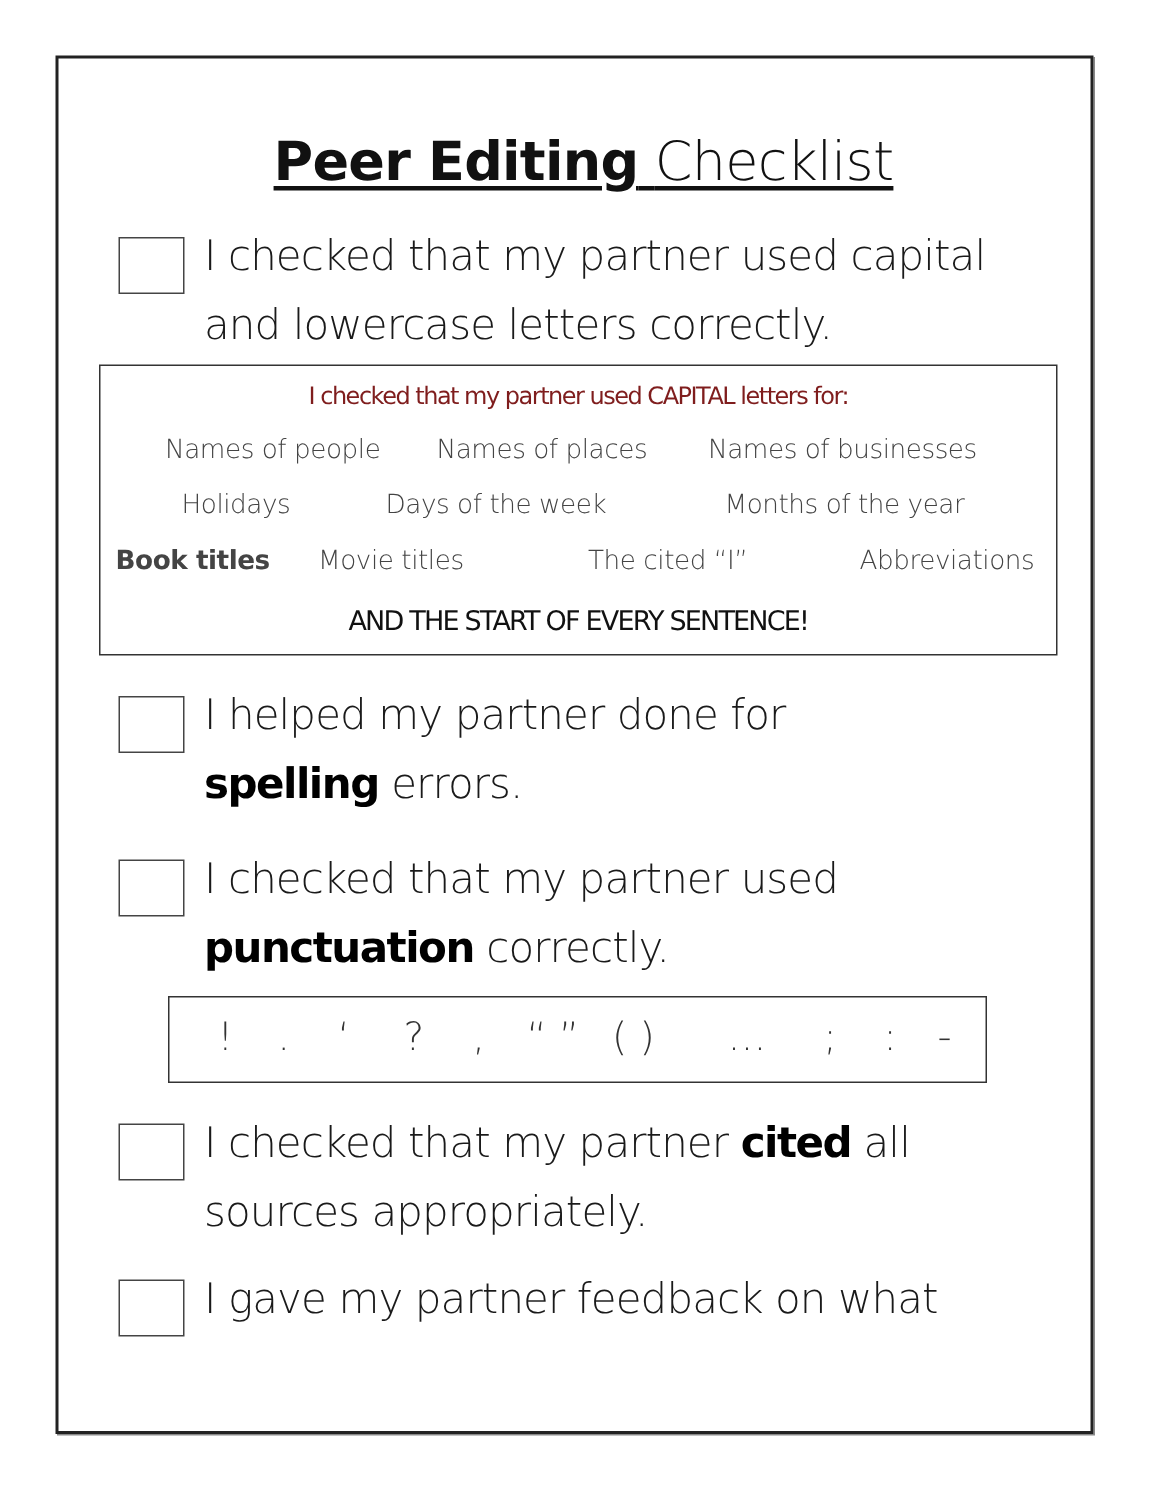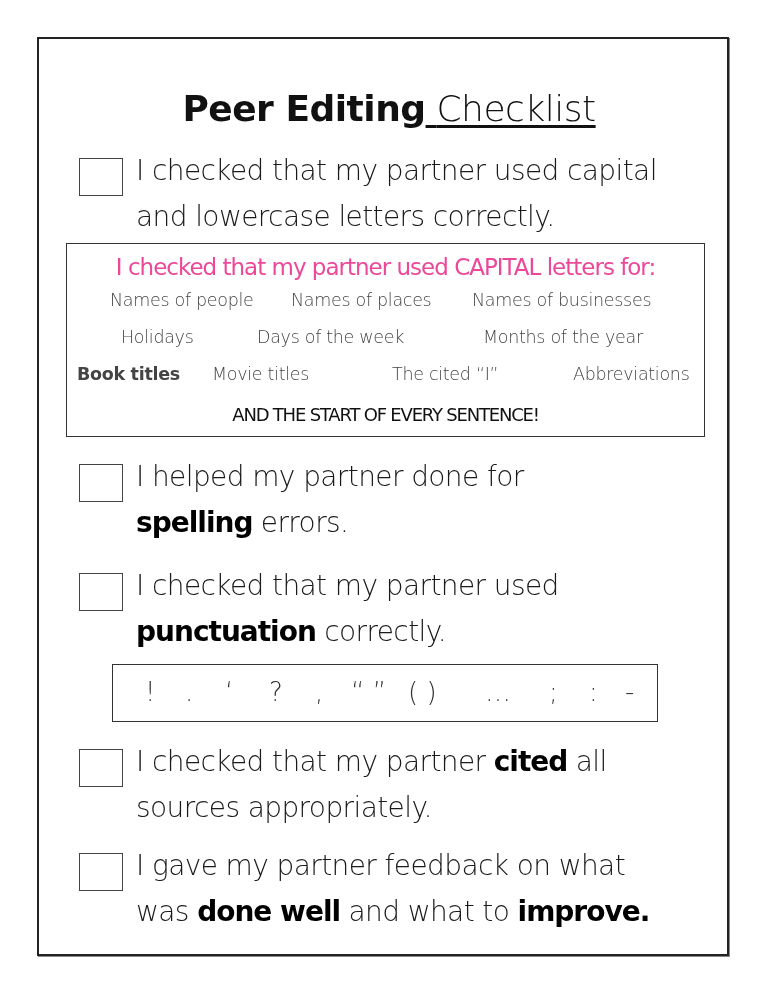--- a/index.html
+++ b/index.html
@@ -2,34 +2,34 @@
 <html><head>
   <meta charset="utf-8">
   <style>
     html, body { margin: 0; padding: 0; background: #ffffff; }
     body { width: 768px; height: 994px; position: relative; overflow: hidden;
            font-family: "DejaVu Sans", "Liberation Sans", sans-serif; color: #111; }
     .sheet { position: absolute; left: 37px; top: 37px; width: 692px; height: 919px;
              border: 2px solid #222; box-shadow: 1px 1px 0 #888; background: #fff; box-sizing: border-box; }
     .title { position: absolute; left: 0; right: 0; top: 49px; text-align: center;
              font-size: 36px; font-weight: 200; letter-spacing: -0.5px; }
-    .title .bold { font-weight: bold; text-decoration-thickness: 3px;
+    .title .bold { font-weight: bold; text-decoration: underline; text-decoration-thickness: 3px;
                    text-underline-offset: 4px; margin-left: 12px; }
     .title .rest { font-weight: 200; text-decoration: underline; text-decoration-thickness: 3px;
                    text-underline-offset: 4px; }
     .item { position: absolute; left: 40px; width: 640px; }
     .cb { position: absolute; left: 0; top: 0; width: 44px; height: 38px; border: 1.5px solid #444;
           box-sizing: border-box; background: #fff; cursor: pointer; }
     .item-text { position: absolute; left: 57px; top: -10px; font-size: 28px; line-height: 46px;
                  font-weight: 200; letter-spacing: -0.6px; color: #1a1a1a; white-space: nowrap; }
     .item-text b { font-weight: 600; color: #000; letter-spacing: -1px; }
     .cap-box { position: absolute; left: 27px; top: 204px; width: 639px; height: 194px;
                border: 1px solid #333; box-sizing: border-box; }
-    .cap-head { position: absolute; left: 0; right: 0; top: 10px; text-align: center; font-size: 23px;
-                letter-spacing: -1px; color: #ec4899; }
+    .cap-head { position: absolute; left: 0; right: 0; top: 10px; text-align: center; font-size: 16px;
+                letter-spacing: -1px; color: #7f1d1d; }
     .cap-row { position: absolute; left: 0; right: 0; font-size: 17.5px; color: #444; font-weight: 200;
                letter-spacing: -0.3px; }
     .cap-row span { position: absolute; white-space: nowrap; }
     .cap-foot { position: absolute; left: 0; right: 0; top: 160px; text-align: center; font-size: 18px;
                 letter-spacing: -1.2px; color: #111; }
     .punct-box { position: absolute; left: 73px; top: 625px; width: 546px; height: 58px;
                  border: 1px solid #333; box-sizing: border-box; }
     .punct-box span { position: absolute; top: 12px; font-size: 26px; font-weight: 200; color: #333; }
   </style>
 </head>
@@ -105,17 +105,16 @@
     <div class="item-text">
       <div><span>I checked that my partner </span><b>cited</b><span> all</span></div>
       <div>sources appropriately.</div>
     </div>
   </div>
 
   <div class="item" style="top:814px;">
     <div class="cb"></div>
     <div class="item-text">
       <div>I gave my partner feedback on what</div>
-      <div><span>was </span><b>done well</b><span> and what to </span><b>improve.</b></div>
     </div>
   </div>
 
 </div>
 
 </body></html>

